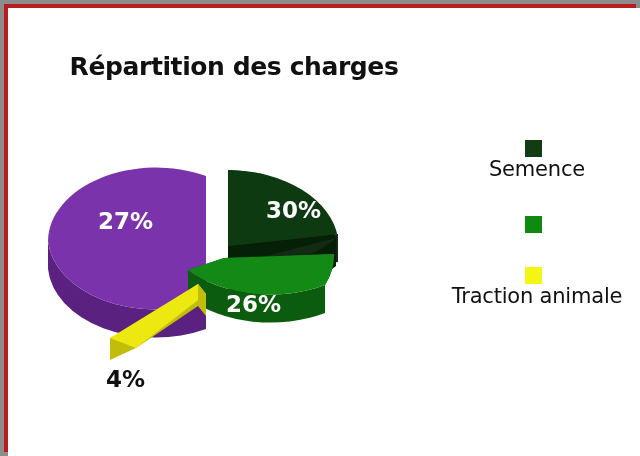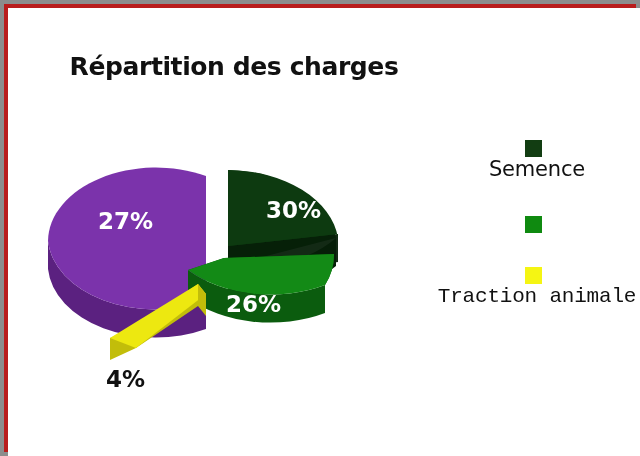--- a/index.html
+++ b/index.html
@@ -57,21 +57,21 @@
   #legend{
     position:absolute;left:426px;top:128px;
     width:206px;
   }
   .legend-item{
     display:flex;
     align-items:center;
     margin-bottom:30px;
     flex-direction:column;
   }
-  .legend-item.tight{ margin-bottom:6px;font-family:Liberation Mono, monospace; }
+  .legend-item.tight{ margin-bottom:6px; }
   .legend-swatch{
     width:17px;height:17px;
     flex:0 0 17px;
     margin-top:4px;
     margin-right:8px;
   }
   .legend-text{
     font-size:21px;
     color:#111111;
     line-height:25px;

